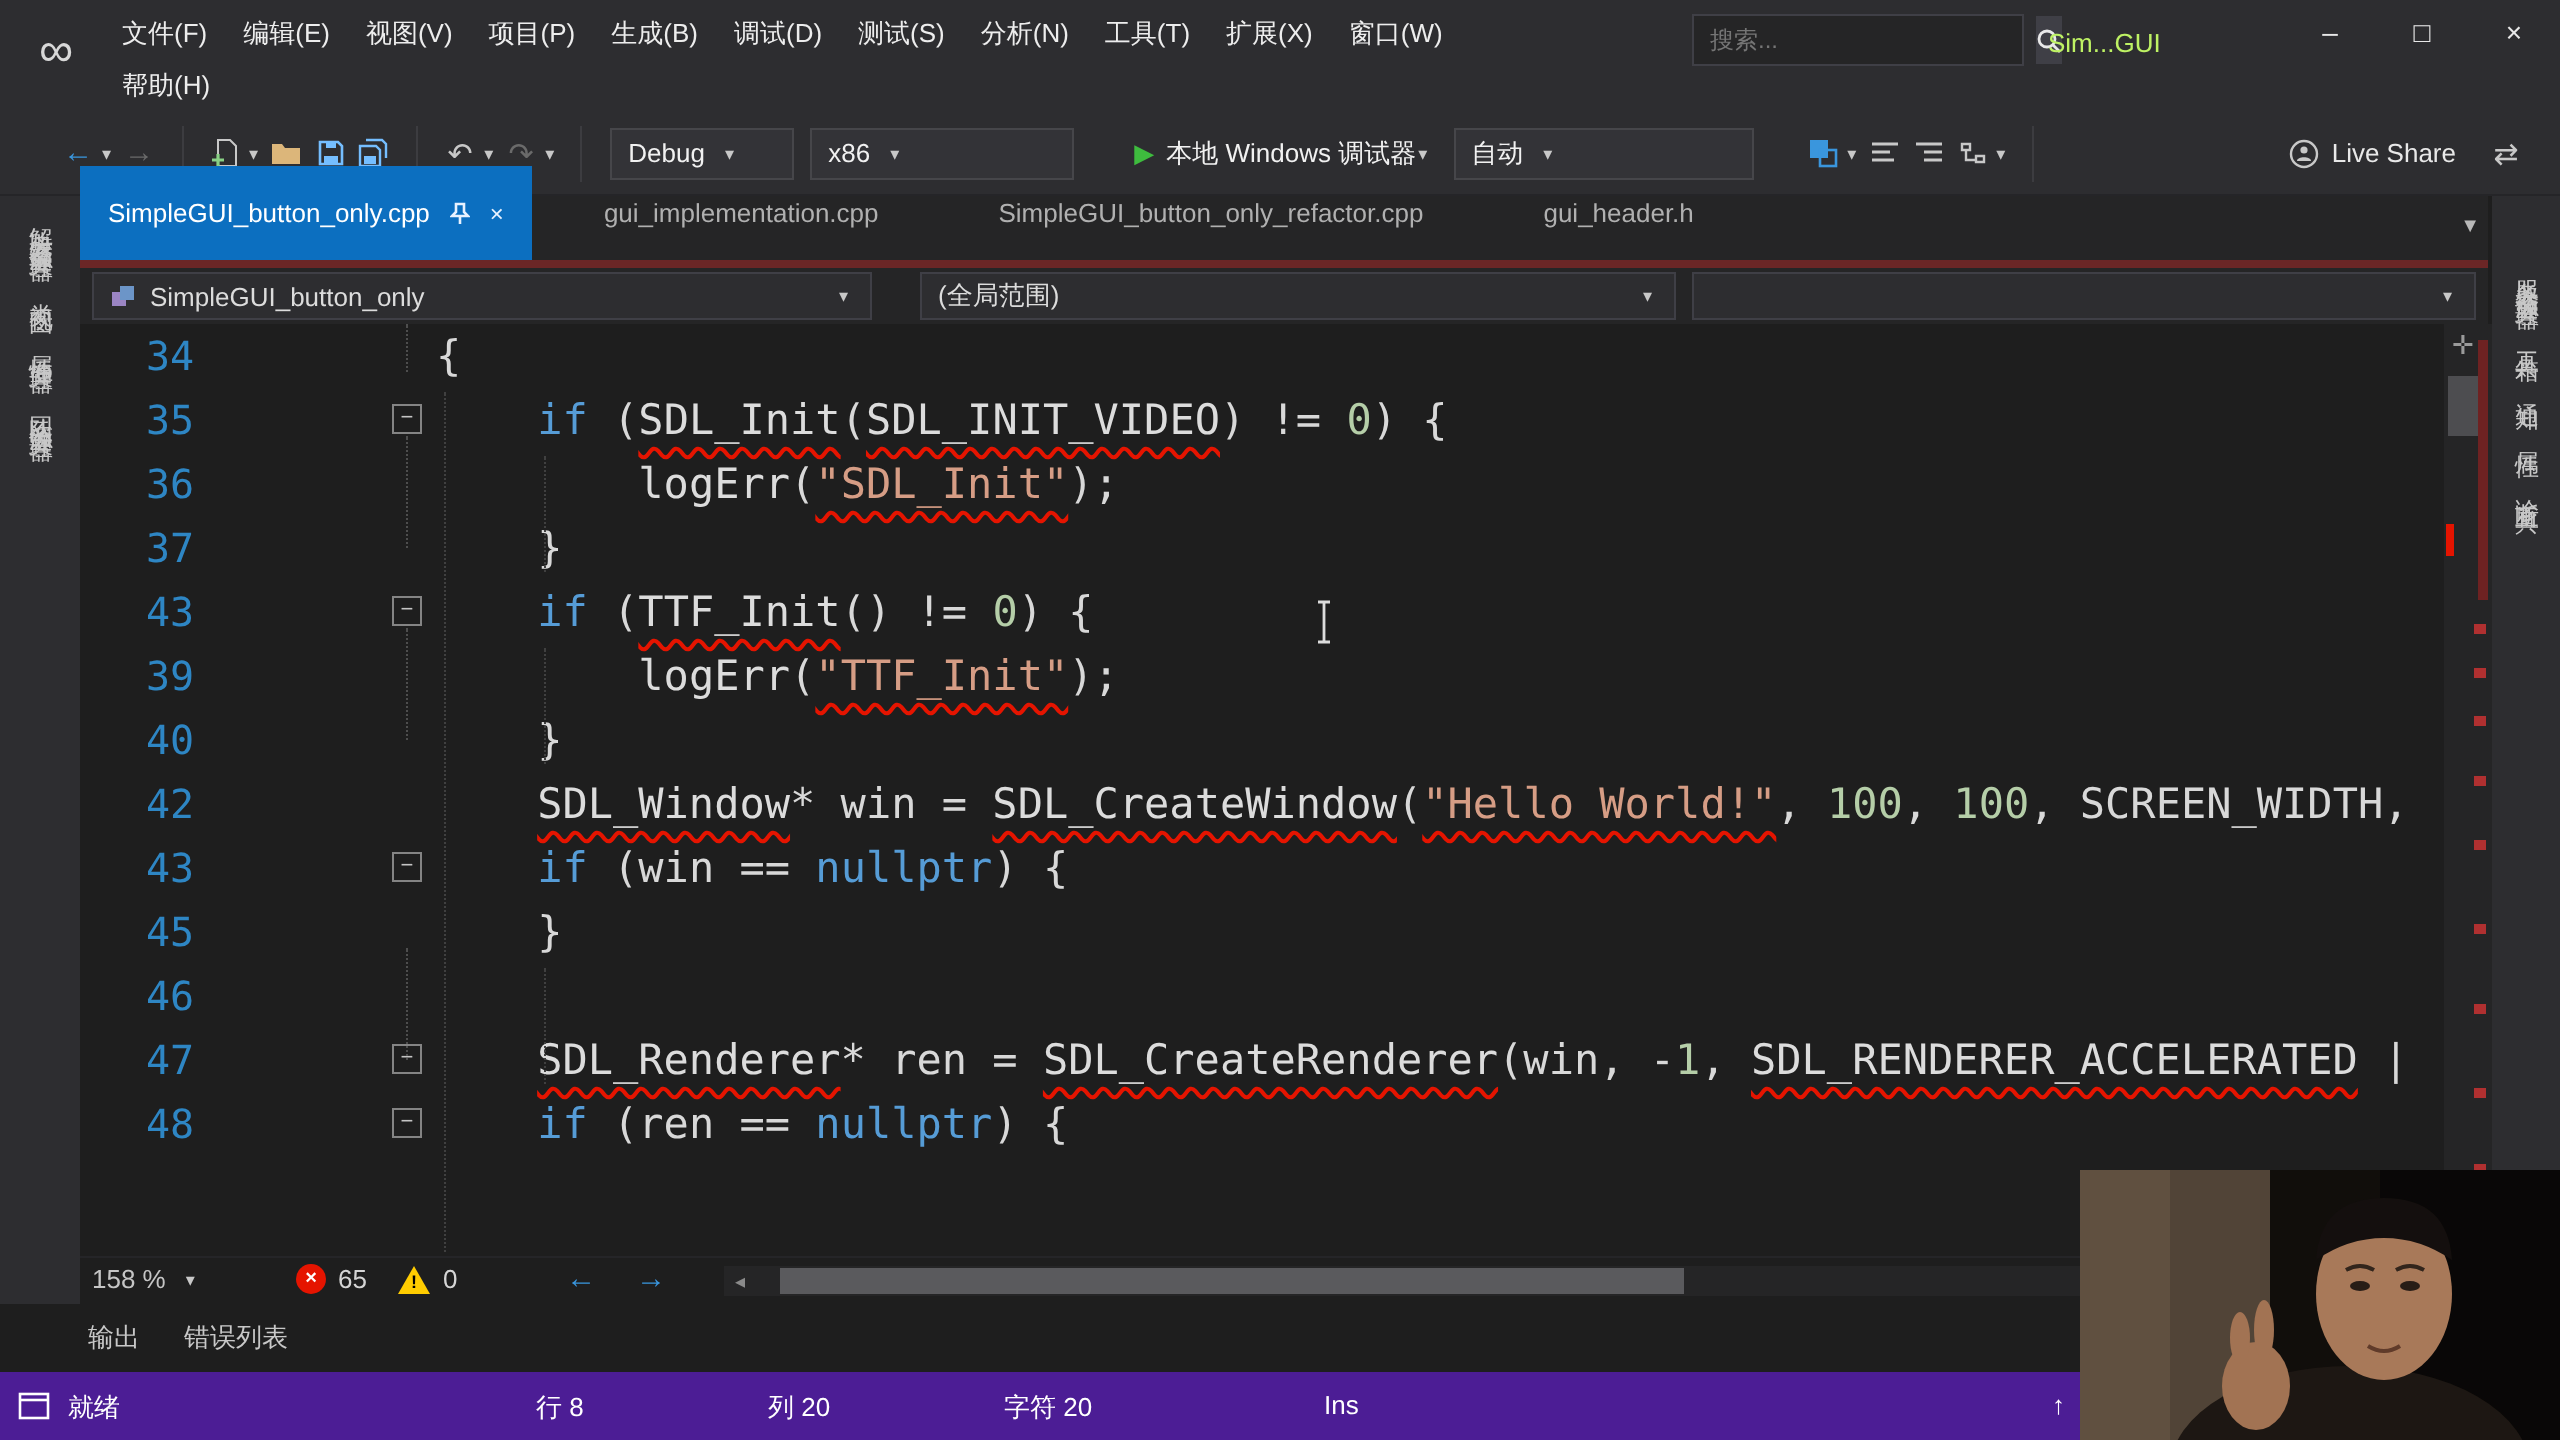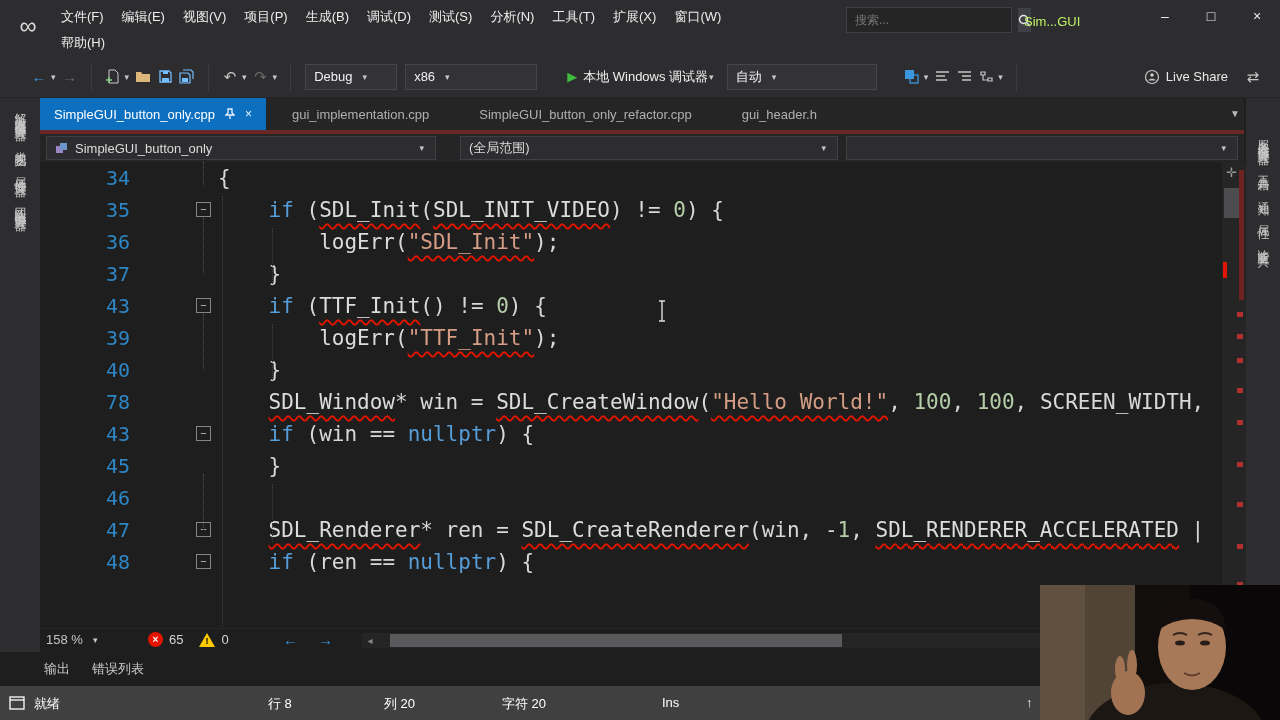--- a/index.html
+++ b/index.html
@@ -35,36 +35,36 @@
   #liveshare svg{margin-right:6px}
 
   
   .vstrip{position:absolute;top:98px;background:#2d2d30;display:flex;flex-direction:column;align-items:center;gap:20px}
   #leftstrip{left:0;width:40px;height:588px;padding-top:6px}
   #rightstrip{right:0;width:34px;height:530px;padding-top:32px}
   .vtab{writing-mode:vertical-lr;text-orientation:upright;font-size:12px;color:#c8c8c8;letter-spacing:2px;cursor:default}
 
   
   #tabbar{position:absolute;left:40px;top:98px;width:1204px;height:32px;background:#252526;display:flex;align-items:flex-end}
-  .tab{height:32px;display:flex;align-items:center;padding:0 14px;font-size:13px;color:#b0b0b0;margin-right:2px;white-space:nowrap}
+  .tab{height:47px;display:flex;align-items:center;padding:0 14px;font-size:13px;color:#b0b0b0;margin-right:12px;white-space:nowrap}
   .tab.active{background:#0c6fc0;color:#fff}
   .tab.inactive{padding:0 24px}
   .tab .tabico{margin-left:10px;display:flex;align-items:center;color:#e8f2ff;font-size:12px}
   #taboverflow{position:absolute;right:6px;top:10px;color:#b8b8b8;font-size:10px}
   #errband{position:absolute;left:40px;top:130px;width:1204px;height:4px;background:#6b2626}
 
   
   #navbar{position:absolute;left:40px;top:134px;width:1204px;height:28px;background:#252526}
   .navcombo{position:absolute;top:2px;height:24px;background:#2d2d30;border:1px solid #3f3f46;display:flex;align-items:center;padding:0 8px;color:#dcdcdc;font-size:13px}
   .navcombo .tcaret{margin-left:auto}
 
   
   #editor{position:absolute;left:40px;top:162px;width:1182px;height:466px;background:#1e1e1e;overflow:hidden}
   .line{display:flex;height:32px;align-items:center}
-  .lnum{width:100px;text-align:right;padding-right:10px;color:#2e86c4;font-family:"DejaVu Sans Mono",monospace;font-size:20px}
+  .lnum{width:100px;text-align:center;padding-right:10px;color:#2e86c4;font-family:"DejaVu Sans Mono",monospace;font-size:20px}
   .fold{width:78px;height:32px;position:relative;flex:none}
   .foldbox{position:absolute;left:56px;top:8px;width:15px;height:15px;border:1px solid #848484;background:#1e1e1e;color:#c5c5c5;font-size:11px;line-height:13px;text-align:center}
   .code{font-family:"DejaVu Sans Mono",monospace;font-size:21px;white-space:pre;color:#d8d8d8}
   .tk-kw{color:#569cd6}
   .tk-str{color:#d69d85}
   .tk-num{color:#b5cea8}
   .tk-id{color:#dcdcdc}
   .tk-pln{color:#d8d8d8}
   .sq{text-decoration-line:underline;text-decoration-style:wavy;text-decoration-color:#e51400;text-decoration-thickness:1.5px;text-underline-offset:6px;text-decoration-skip-ink:none}
   .iguide{position:absolute;border-left:1px dotted #404040}
@@ -88,21 +88,21 @@
   #hscroll{position:absolute;left:322px;right:2px;top:4px;height:15px;background:#252526;display:flex;align-items:center}
   .sarrow{width:16px;text-align:center;color:#8a8a8a;font-size:10px}
   #htrack{flex:1;height:15px;position:relative}
   #hthumb{position:absolute;left:12px;top:1px;width:452px;height:13px;background:#5a5a5d}
 
   
   #paneltabs{position:absolute;left:0;top:652px;width:1280px;height:34px;background:#1e1e1e}
   .paneltab{position:absolute;top:8px;color:#c8c8c8;font-size:13px}
 
   
-  #statusbar{position:absolute;left:0;top:686px;width:1280px;height:34px;background:#404040;color:#fff;font-size:13px}
+  #statusbar{position:absolute;left:0;top:686px;width:1280px;height:34px;background:#4c1d95;color:#fff;font-size:13px}
   .stitem{position:absolute;top:9px;white-space:nowrap}
 
   
   #webcam{position:absolute;left:1040px;top:585px;width:240px;height:135px;z-index:50;background:#14100d}
 </style>
 </head>
 <body>
 
 <div id="titlebar">
   <div id="vslogo">∞</div>
@@ -328,21 +328,21 @@
         <div class="lnum">39</div>
         <div class="fold"></div>
         <div class="code"><span class="tk-pln">        </span><span class="tk-id">logErr</span><span class="tk-pln">(</span><span class="tk-str sq">"TTF_Init"</span><span class="tk-pln">);</span></div>
       </div>
       <div class="line">
         <div class="lnum">40</div>
         <div class="fold"></div>
         <div class="code"><span class="tk-pln">    }</span></div>
       </div>
       <div class="line">
-        <div class="lnum">78</div>
+        <div class="lnum">42</div>
         <div class="fold"></div>
         <div class="code"><span class="tk-pln">    </span><span class="tk-id sq">SDL_Window</span><span class="tk-pln">* win = </span><span class="tk-id sq">SDL_CreateWindow</span><span class="tk-pln">(</span><span class="tk-str sq">"Hello World!"</span><span class="tk-pln">, </span><span class="tk-num">100</span><span class="tk-pln">, </span><span class="tk-num">100</span><span class="tk-pln">, SCREEN_WIDTH,</span></div>
       </div>
       <div class="line">
         <div class="lnum">43</div>
         <div class="fold">
           <div class="foldbox">−</div>
         </div>
         <div class="code"><span class="tk-pln">    </span><span class="tk-kw">if</span><span class="tk-pln"> (win == </span><span class="tk-kw">nullptr</span><span class="tk-pln">) {</span></div>
       </div>

